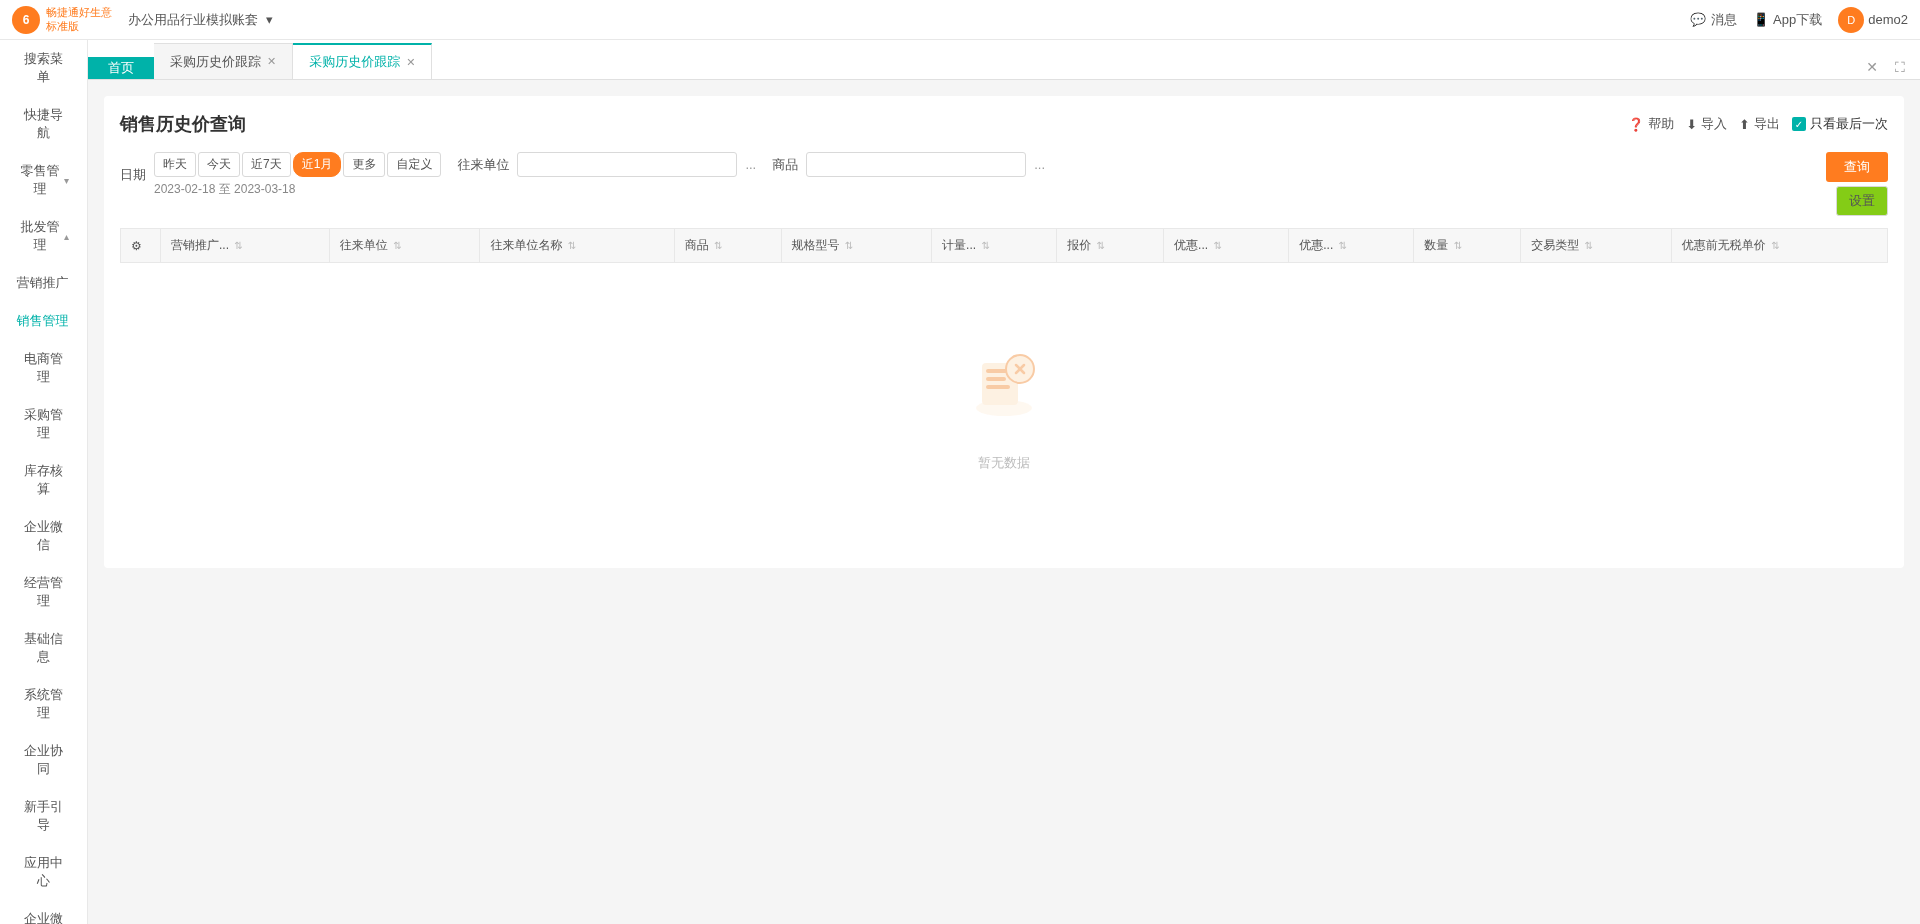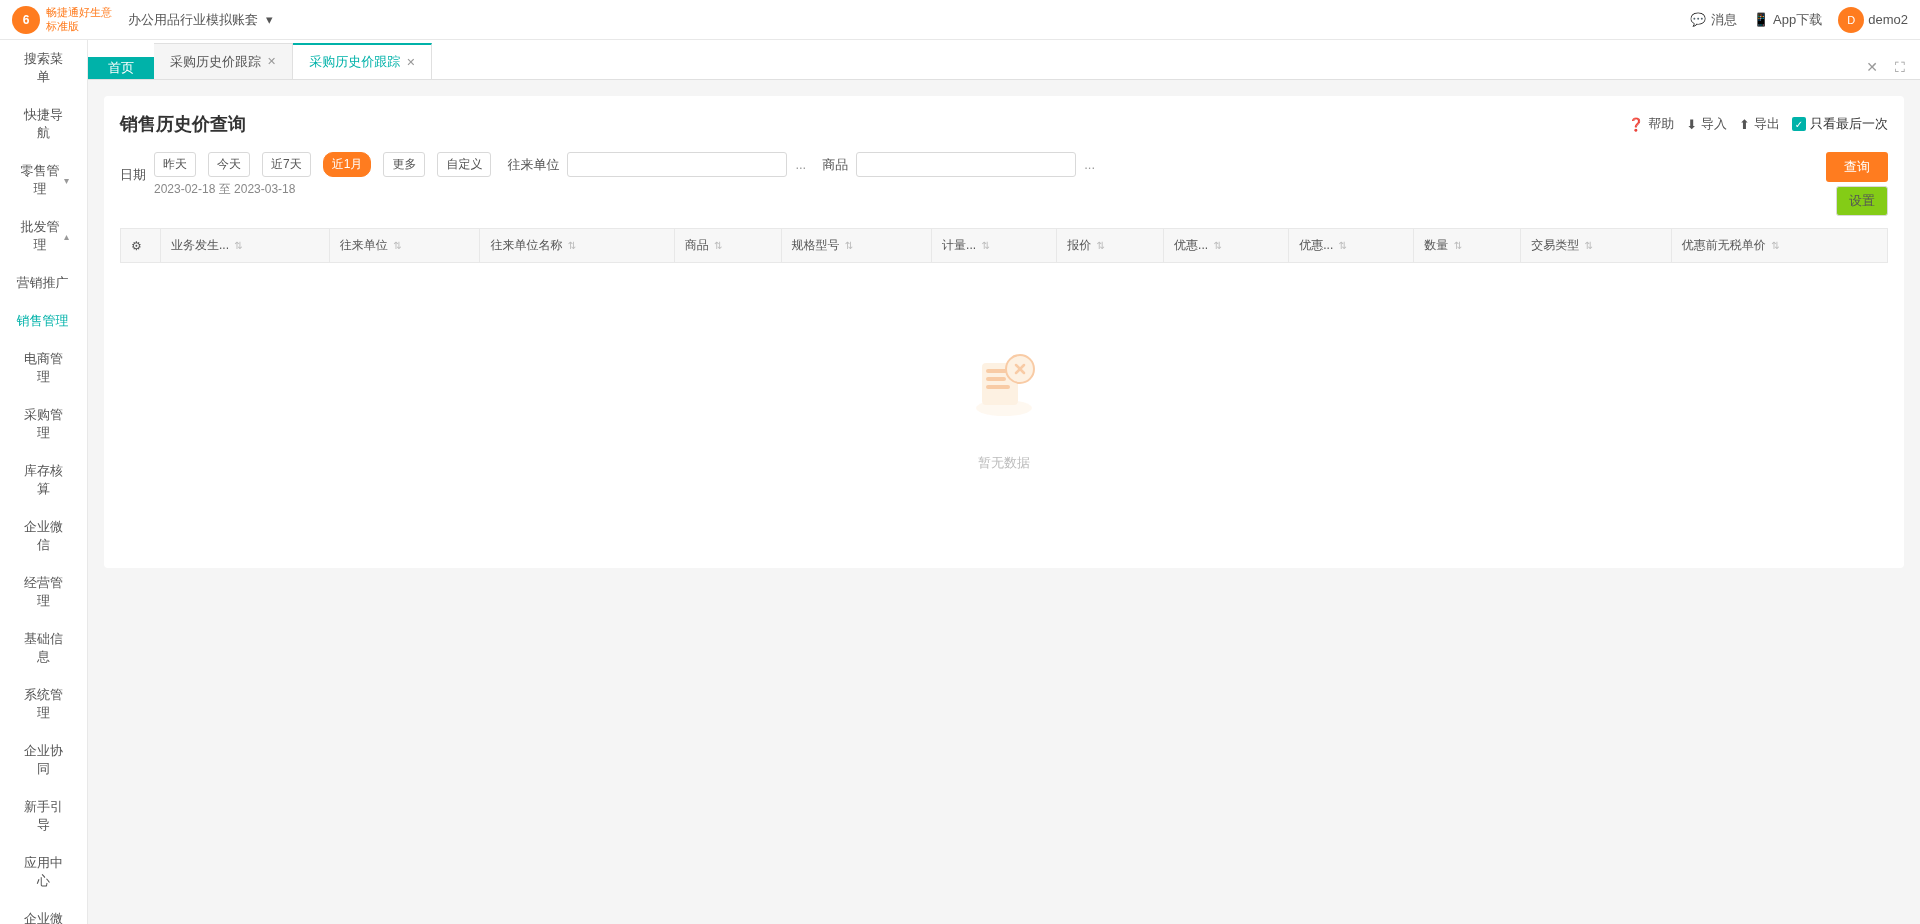--- a/index.html
+++ b/index.html
@@ -55,21 +55,21 @@
 
     
     .page-title-bar { display: flex; align-items: center; justify-content: space-between; margin-bottom: 16px; }
     .page-title { font-size: 18px; font-weight: bold; color: #333; }
     .page-actions { display: flex; align-items: center; gap: 12px; }
     .action-btn { display: flex; align-items: center; gap: 4px; cursor: pointer; color: #555; font-size: 13px; }
     .checkbox-area { display: flex; align-items: center; gap: 4px; }
     .checkbox-teal { width: 14px; height: 14px; background: #00b2a9; border-radius: 2px; display: flex; align-items: center; justify-content: center; color: #fff; font-size: 10px; cursor: pointer; }
     .filter-group { display: flex; align-items: center; gap: 8px; }
     .filter-label { color: #555; font-size: 13px; white-space: nowrap; }
-    .filter-btns { display: flex; align-items: flex-end; gap: 12px; }
+    .filter-btns { display: flex; align-items: flex-end; gap: 2px; }
     .filter-btn { padding: 3px 8px; border: 1px solid #d9d9d9; border-radius: 3px; background: #fff; cursor: pointer; font-size: 12px; color: #555; }
     .filter-btn.active { background: #ff7c1f; color: #fff; border-color: #ff7c1f; border-radius: 10px; }
     .filter-date { font-size: 12px; color: #888; margin-top: 2px; }
     .filter-input { border: 1px solid #d9d9d9; border-radius: 3px; padding: 4px 8px; font-size: 13px; width: 200px; color: #333; }
     .filter-dots { color: #999; cursor: pointer; }
     .search-btn { background: #ff7c1f; color: #fff; border: none; border-radius: 3px; padding: 6px 18px; cursor: pointer; font-size: 13px; }
     .settings-btn { background: #84cc16; color: #555; border: 1px solid #d9d9d9; border-radius: 3px; padding: 5px 12px; cursor: pointer; font-size: 13px; }
 
     
     .data-table { width: 100%; border-collapse: collapse; }
@@ -253,21 +253,21 @@
             <button class="search-btn">查询</button>
             <button class="settings-btn">设置</button>
           </div>
         </div>
 
         <table class="data-table">
           <thead>
             <tr>
               <th class="th-settings">⚙</th>
               <th>
-                <span>业务发生...</span>
+                <span>营销推广...</span>
                 <span class="sort-arrows">⇅</span>
               </th>
               <th>
                 <span>往来单位</span>
                 <span class="sort-arrows">⇅</span>
               </th>
               <th>
                 <span>往来单位名称</span>
                 <span class="sort-arrows">⇅</span>
               </th>

